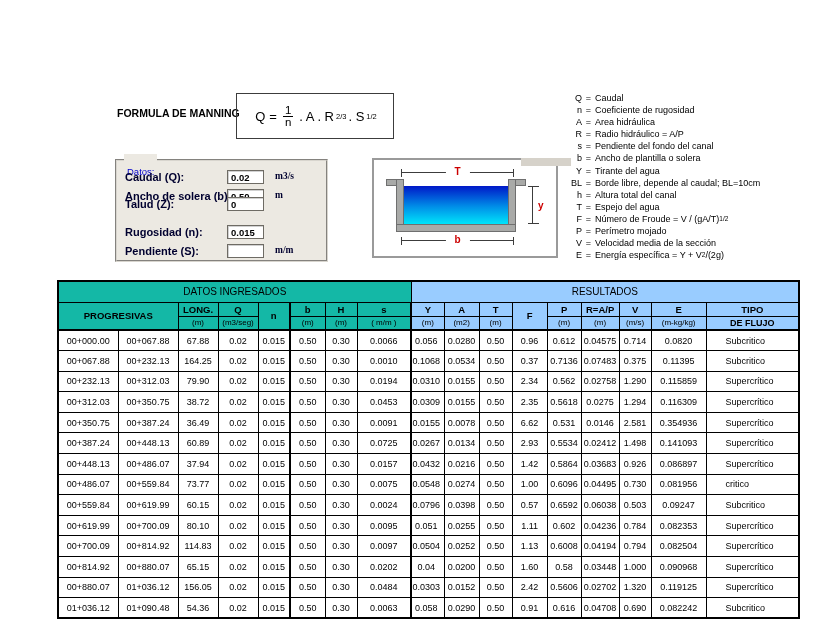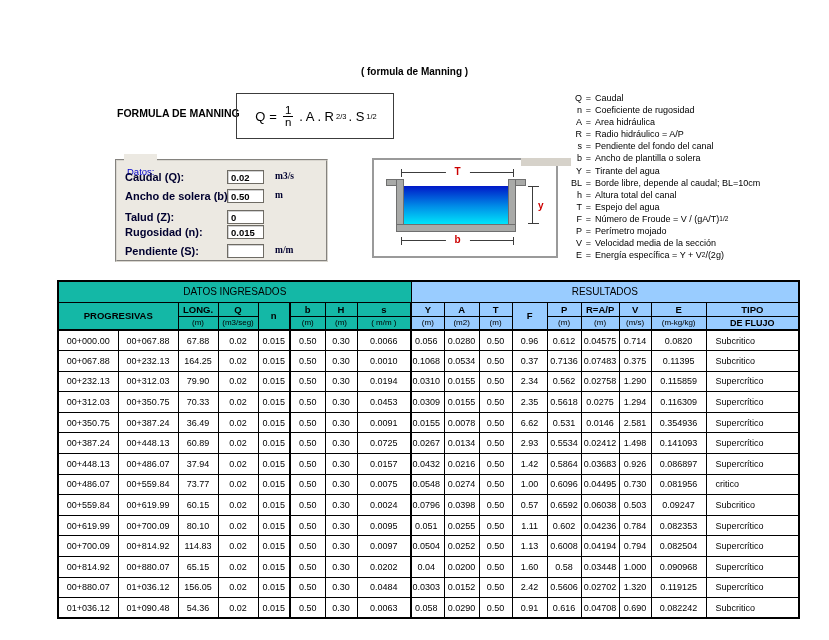--- a/index.html
+++ b/index.html
@@ -95,29 +95,28 @@
   .hydro-table thead { border-bottom:2px solid #000; }
   .hydro-table .sec-row th { height:21px; font-size:10px; font-weight:normal; }
   .hydro-table .hdr-row th { height:14px; font-size:9.5px; font-weight:bold; }
   .hydro-table .unit-row th { height:14px; font-size:8px; font-weight:normal; }
   .hydro-table .unit-row th.bold-unit { font-weight:bold; font-size:9px; }
   .hydro-table tbody tr { height:20.6px; }
   .hydro-table .g { background:#14b8a6; }
   .hydro-table .b { background:#99ccff; }
   .hydro-table .thickL { border-left:2px solid #000; }
   .hydro-table td.alr { text-align:center; padding-right:3px; }
-  .hydro-table td.all { text-align:left; padding-left:9px; }
+  .hydro-table td.all { text-align:left; padding-left:19px; }
   .hydro-table th.prog { font-size:9.5px; font-weight:bold; }
 </style>
 </head>
 <body>
 
 <div class="page">
 
-  <div class="subtitle">( formula de Manning )</div>
 
   <div class="manning-label">FORMULA DE MANNING</div>
 
   <div class="formula-box">
     <span class="piece">Q</span>
     <span class="piece">=</span>
     <span class="frac"><span class="num">1</span><br><span>n</span></span>
     <span class="piece">. A . R</span>
       <sup>2/3</sup>
     <span class="piece">. S</span>
@@ -206,21 +205,21 @@
         <div class="field-row" style="top: 9px;">
           <span class="field-label">Caudal (Q):</span>
           <input class="vb-input" type="text" value="0.02" style="">
           <span class="field-unit">m3/s</span>
         </div>
         <div class="field-row" style="top: 28px;">
           <span class="field-label">Ancho de solera (b):</span>
           <input class="vb-input" type="text" value="0.50" style="">
           <span class="field-unit">m</span>
         </div>
-        <div class="field-row" style="top: 49px;">
+        <div class="field-row" style="top: 36px;">
           <span class="field-label">Talud (Z):</span>
           <input class="vb-input" type="text" value="0" style="">
         </div>
         <div class="field-row" style="top: 64px;">
           <span class="field-label">Rugosidad (n):</span>
           <input class="vb-input" type="text" value="0.015" style="">
         </div>
         <div class="field-row" style="top: 83px;">
           <span class="field-label">Pendiente (S):</span>
           <input class="vb-input" type="text" style="">
@@ -362,21 +361,21 @@
           <td>2.34</td>
           <td>0.562</td>
           <td>0.02758</td>
           <td>1.290</td>
           <td>0.115859</td>
           <td class="all">Supercrítico</td>
         </tr>
         <tr>
           <td>00+312.03</td>
           <td>00+350.75</td>
-          <td>70.33</td>
+          <td>38.72</td>
           <td>0.02</td>
           <td>0.015</td>
           <td class="thickL">0.50</td>
           <td>0.30</td>
           <td>0.0453</td>
           <td class="thickL alr">0.0309</td>
           <td>0.0155</td>
           <td>0.50</td>
           <td>2.35</td>
           <td>0.5618</td>

